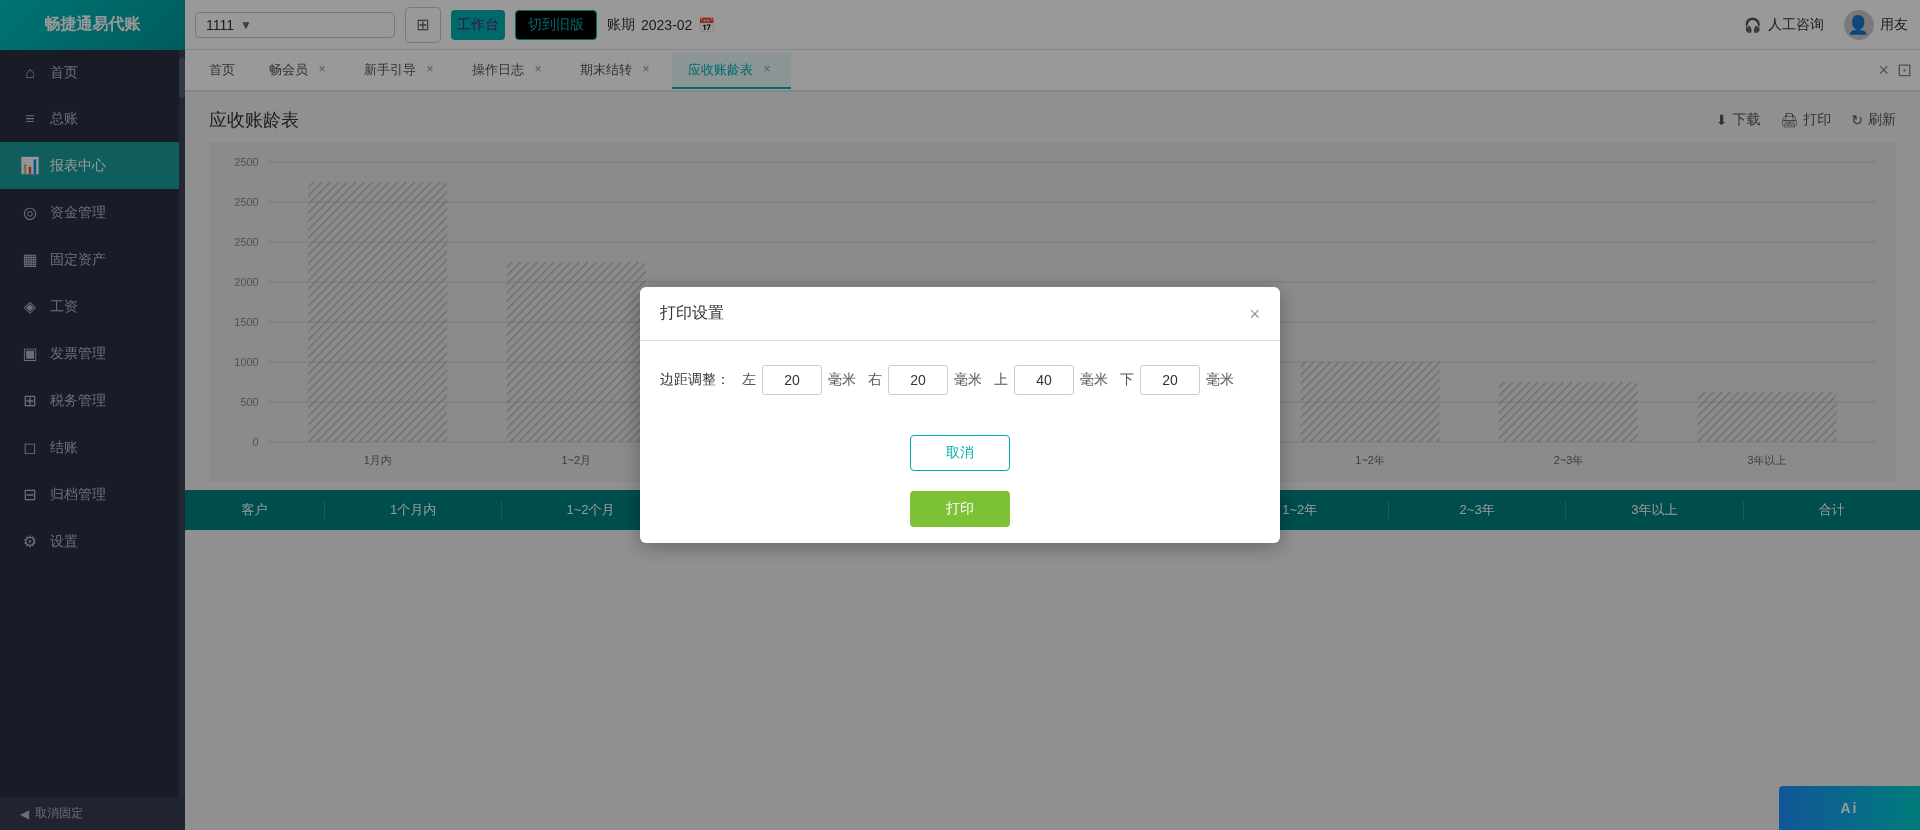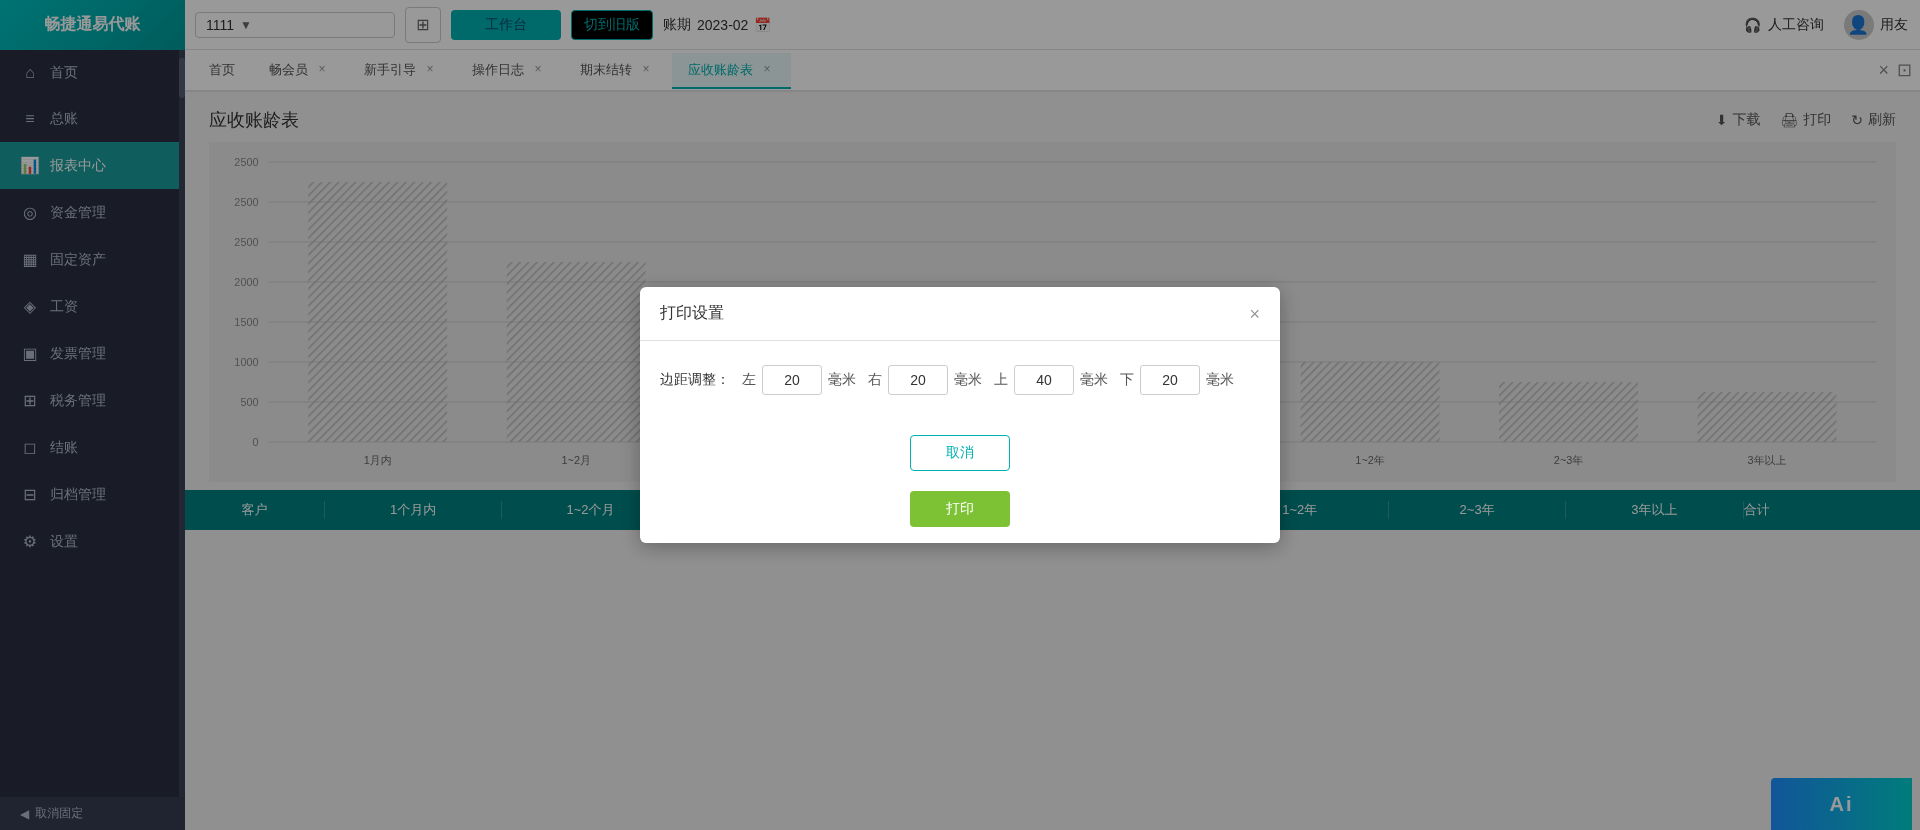--- a/index.html
+++ b/index.html
@@ -51,24 +51,24 @@
       background: #fff;
       display: flex;
       align-items: center;
       justify-content: center;
       cursor: pointer;
       color: #666;
       font-size: 16px;
     }
     .workbench-btn {
       background: #00b0b0;
-      color: #0c4a6e;
+      color: #701a75;
       border: none;
       border-radius: 4px;
-      padding: 6px 34px;
+      padding: 6px 6px;
       font-size: 14px;
       cursor: pointer;
     }
     .switch-btn {
       border: 1px solid #00b0b0;
       color: #00b0b0;
       background: #000000;
       border-radius: 4px;
       padding: 5px 12px;
       font-size: 14px;
@@ -362,29 +362,29 @@
     .chart-container {
       width: 100%;
       height: 100%;
       background: #e6e6e6;
     }
 
     
     .ai-badge {
       position: fixed;
       bottom: 0;
-      right: 8px;
+      right: 0;
       width: 141px;
-      height: 52px;
+      height: 44px;
       background: linear-gradient(90deg, #1e90ff, #00cfcf);
       display: flex;
       align-items: center;
       justify-content: center;
       color: #fff;
-      font-size: 20px;
+      font-size: 14px;
       font-weight: bold;
       letter-spacing: 2px;
       border-radius: 4px 0 0 0;
     }
   </style>
 </head>
 <body>
 
 <div class="top-header">
   <div class="logo-area">
@@ -604,21 +604,21 @@
         </div>
         <div style="flex:1;text-align:center;border-right:1px solid rgba(255,255,255,0.2);">
           <span>1~2年</span>
         </div>
         <div style="flex:1;text-align:center;border-right:1px solid rgba(255,255,255,0.2);">
           <span>2~3年</span>
         </div>
         <div style="flex:1;text-align:center;border-right:1px solid rgba(255,255,255,0.2);">
           <span>3年以上</span>
         </div>
-        <div style="flex:1;text-align:left;">
+        <div style="flex:1;text-align:center;">
           <span>合计</span>
         </div>
       </div>
     </div>
   </div>
 </div>
 
 <div class="modal-overlay">
   <div class="modal">
     <div class="modal-header">

